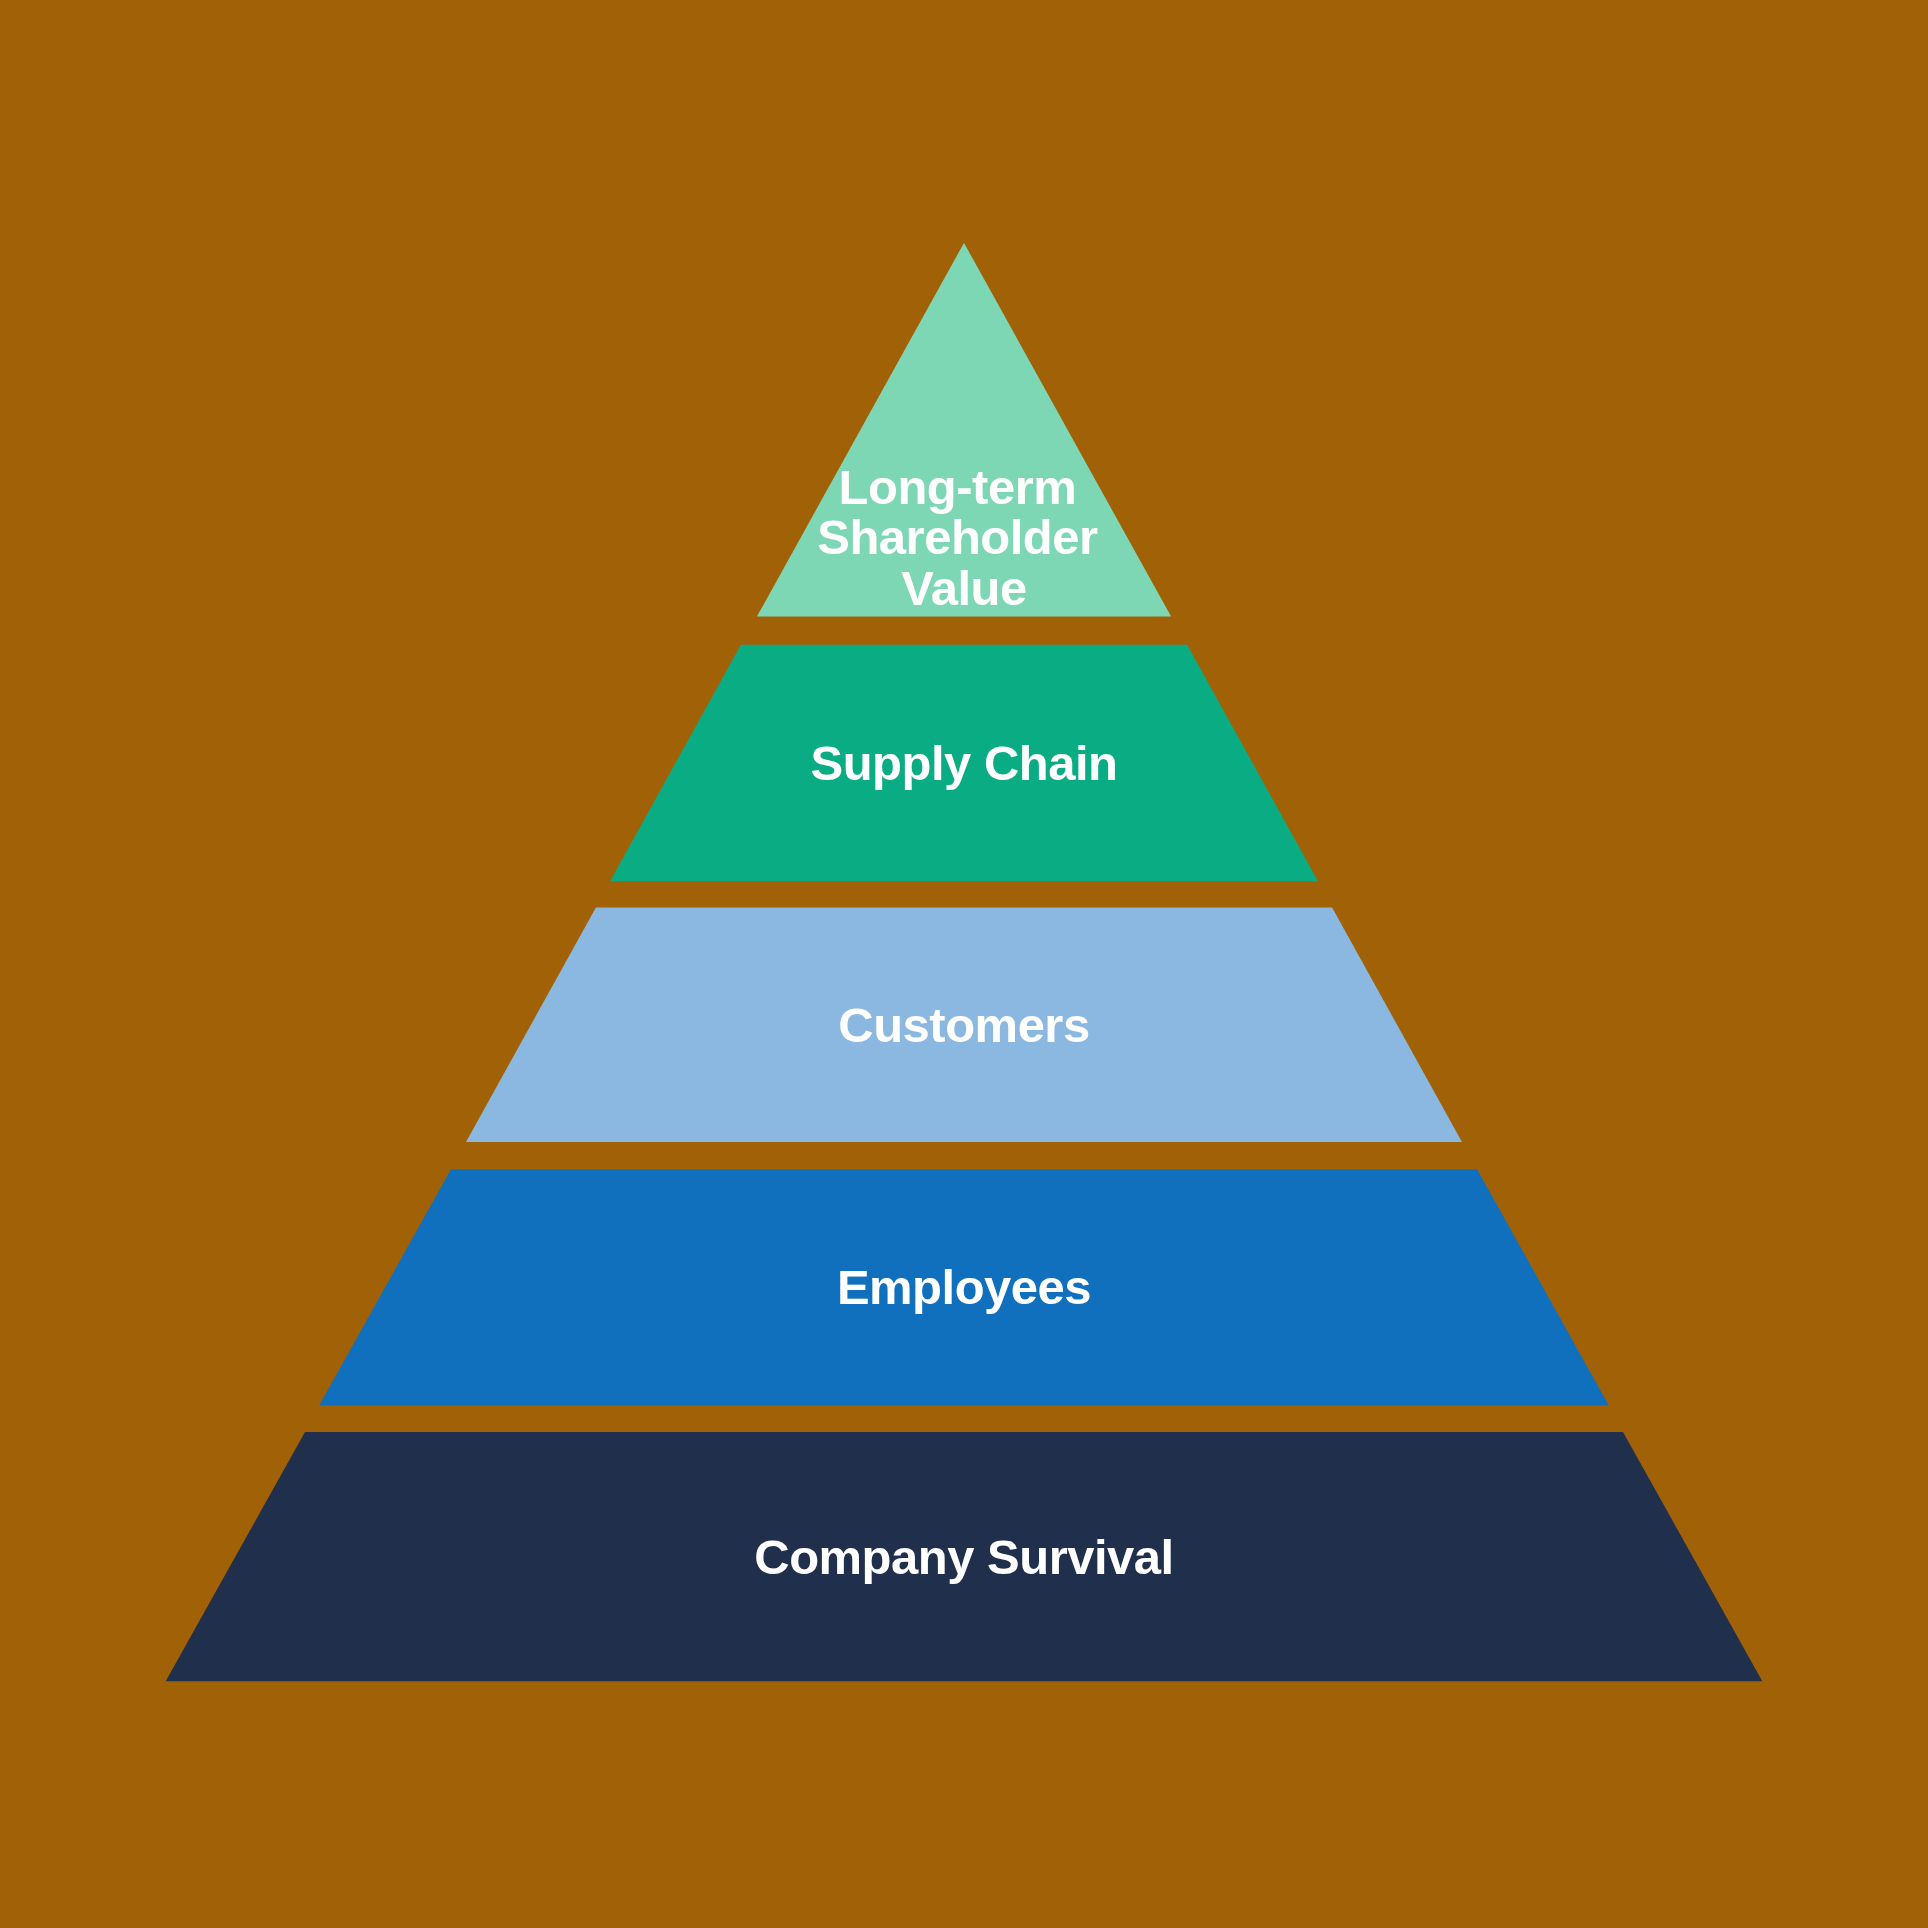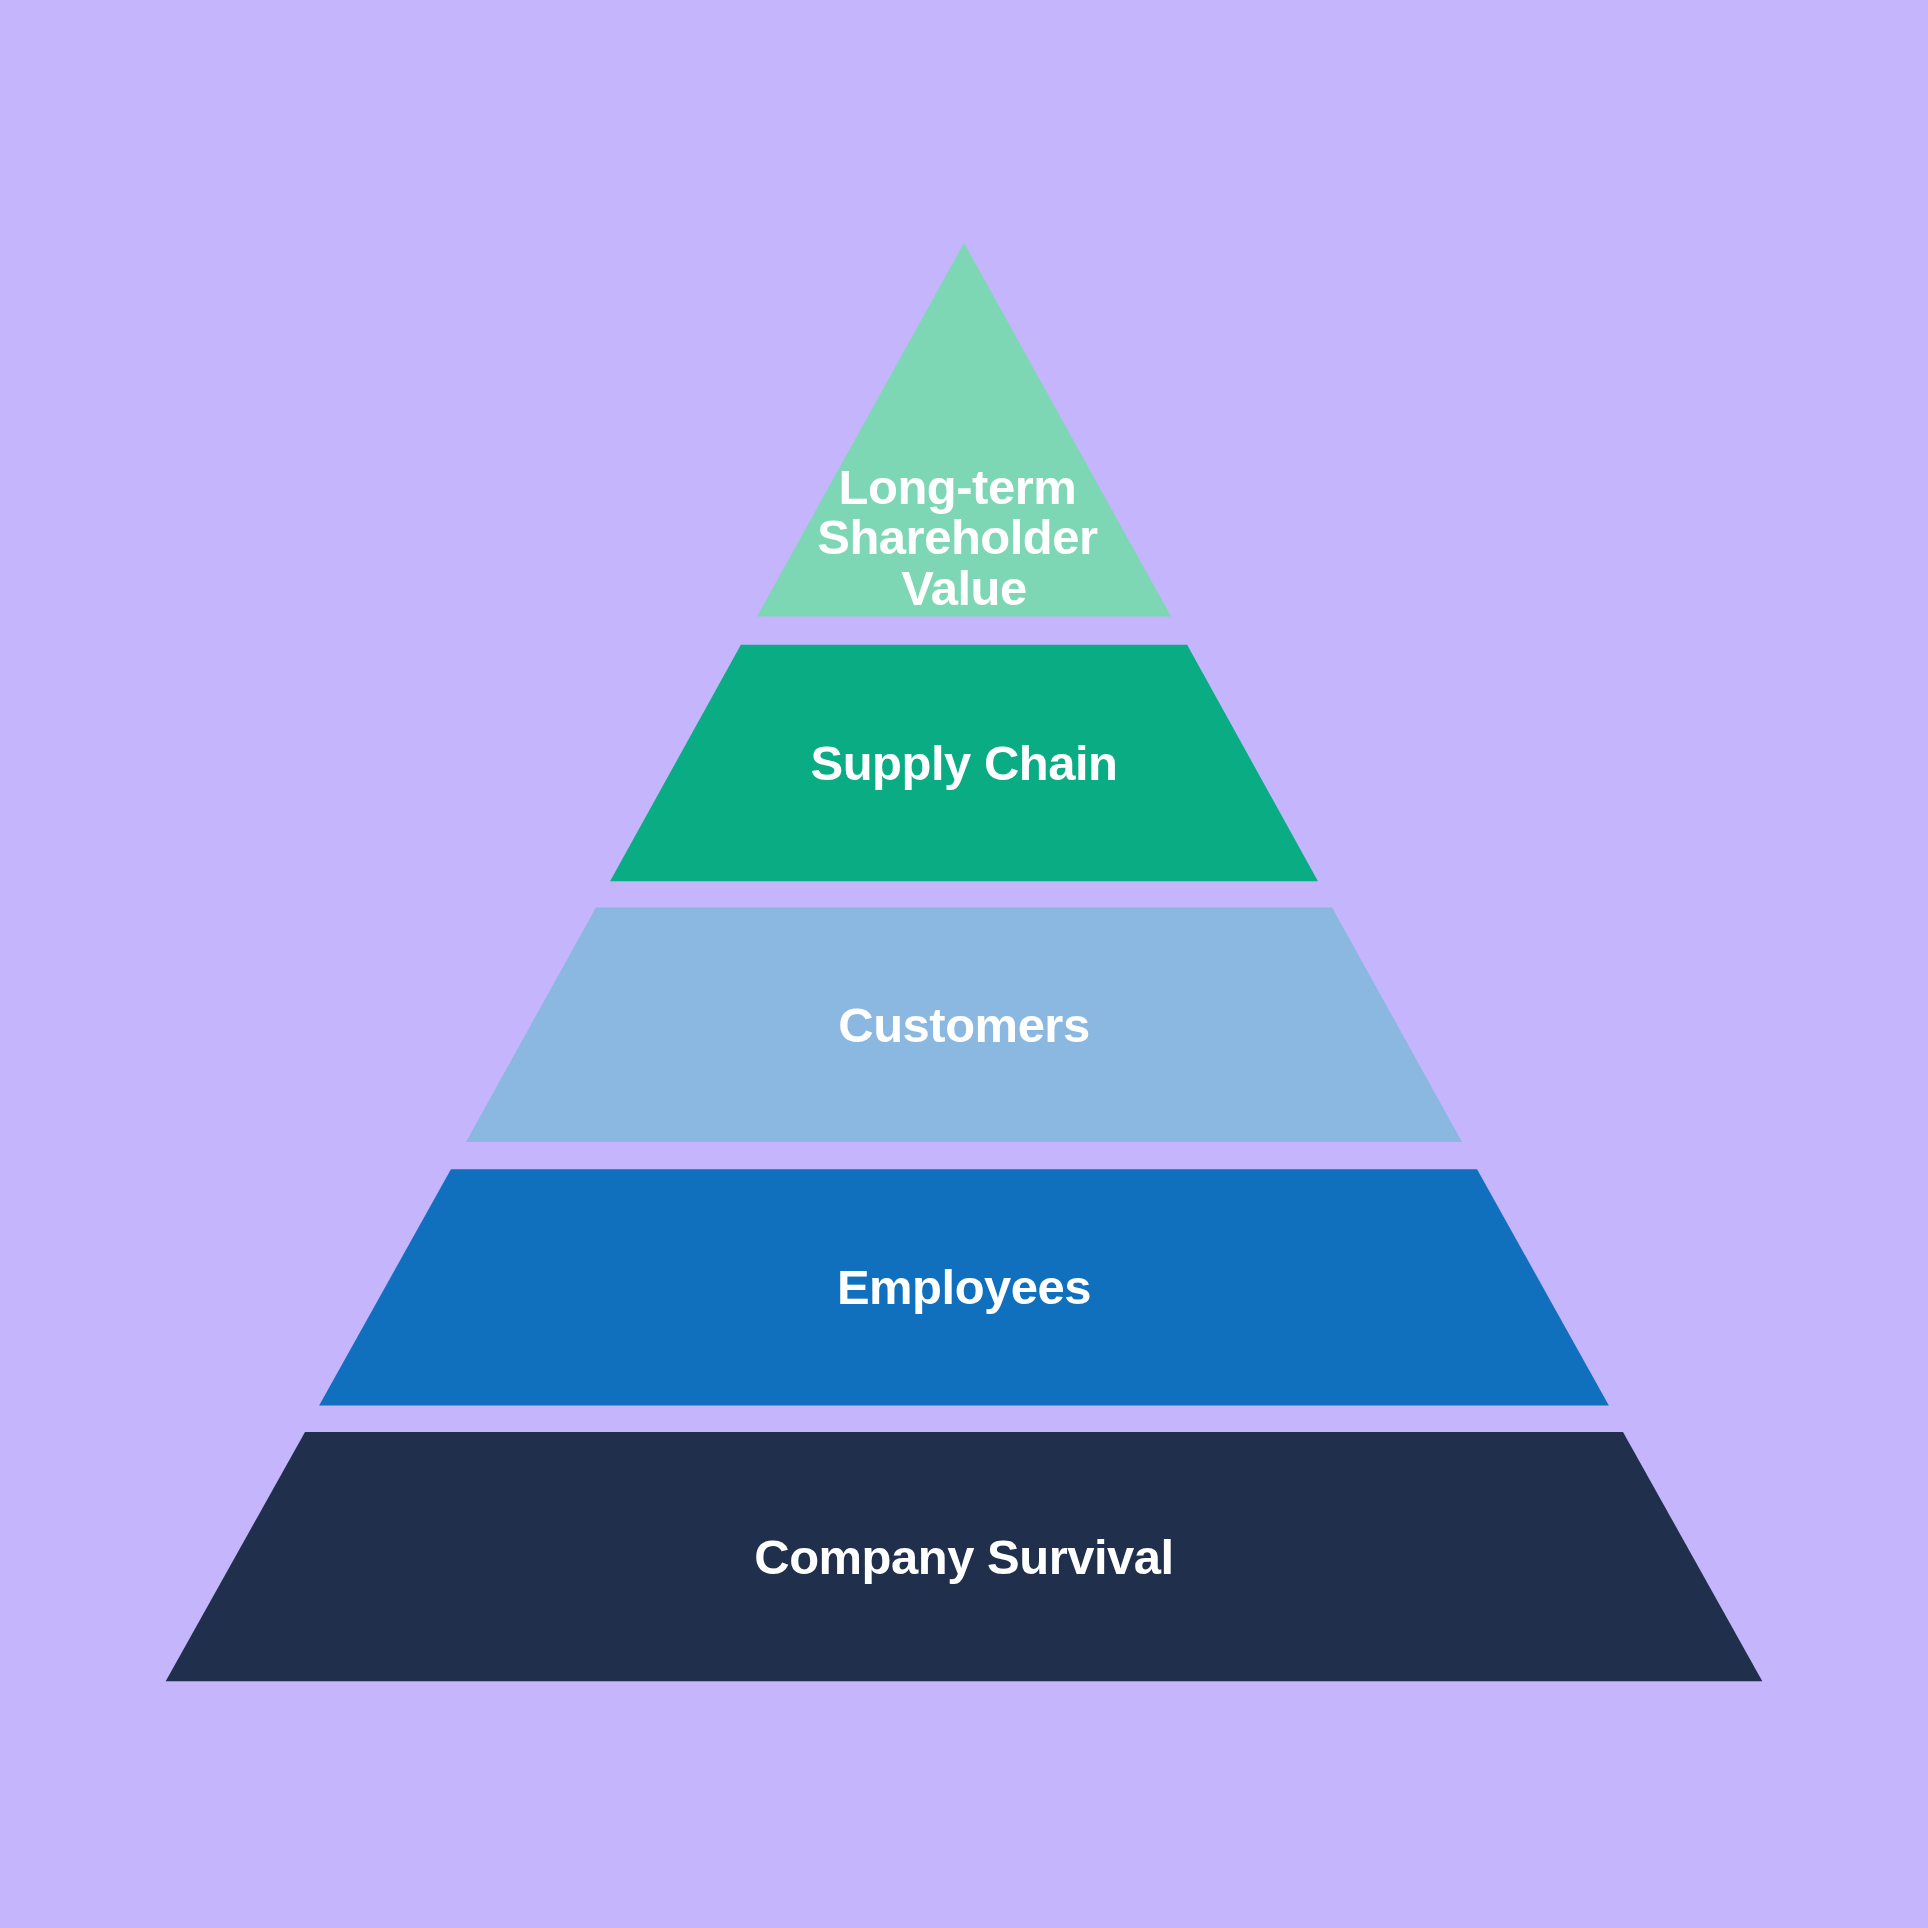--- a/index.html
+++ b/index.html
@@ -9,21 +9,21 @@
   }
   body {
     width: 1928px;
     height: 1928px;
     overflow: hidden;
   }
   .stage {
     position: relative;
     width: 1928px;
     height: 1928px;
-    background: #c4b5fd;
+    background: #a16207;
   }
   svg.pyramid-svg {
     display: block;
     width: 1928px;
     height: 1928px;
   }
   .lvl-label {
     font-family: "Liberation Sans", "DejaVu Sans", sans-serif;
     font-weight: 700;
     font-size: 52px;

